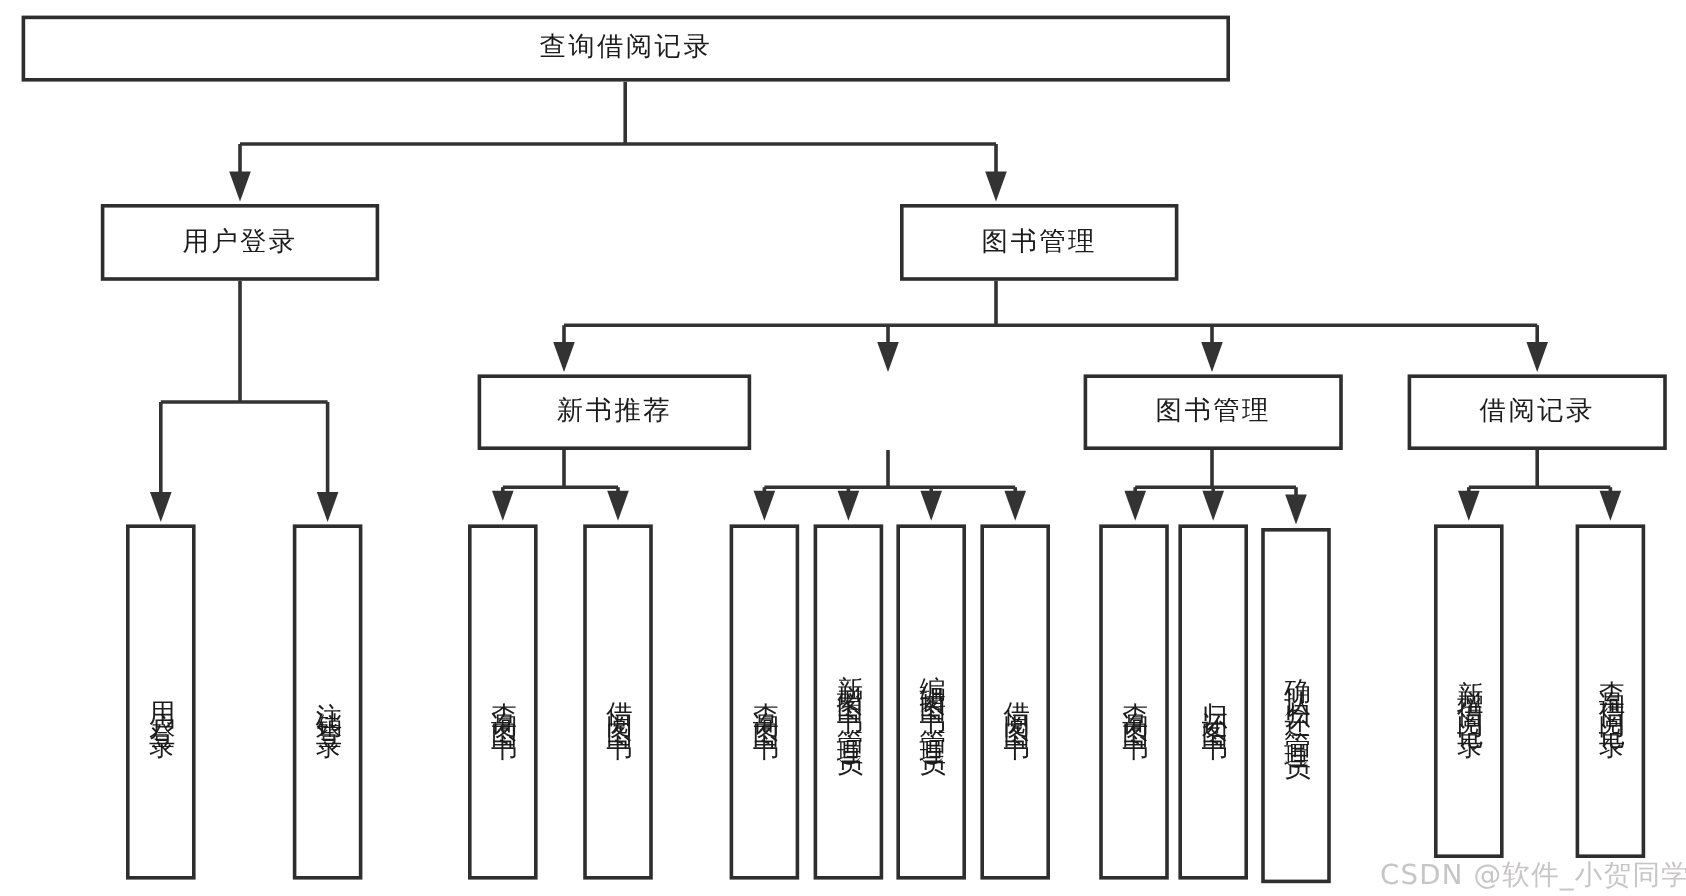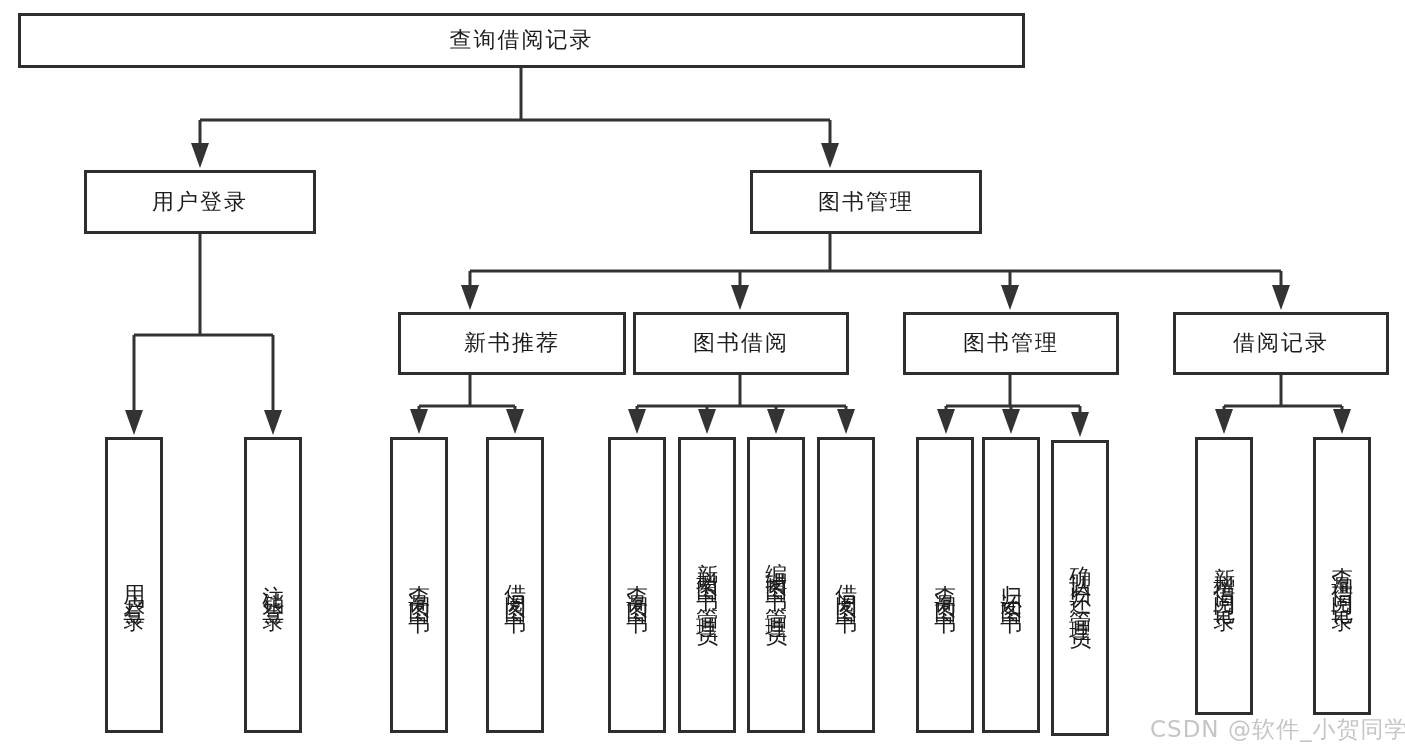--- a/index.html
+++ b/index.html
@@ -133,21 +133,20 @@
       <polygon points="1333,409 1351,409 1342,434"></polygon>
     </g>
   </svg>
 
   <div class="box hbox" style="left:18px; top:13px; width:1007px; height:55px;">查询借阅记录</div>
 
   <div class="box hbox" style="left:84px; top:170px; width:232px; height:64px;">用户登录</div>
   <div class="box hbox" style="left:714px; top:170px; width:232px; height:64px;margin-left:36px;">图书管理</div>
 
   <div class="box hbox" style="left:362px; top:312px; width:228px; height:63px;margin-left:36px;">新书推荐</div>
-  <div class="box hbox" style="left:633px; top:312px; width:216px; height:63px;">图书借阅</div>
   <div class="box hbox" style="left:903px; top:312px; width:216px; height:63px;">图书管理</div>
   <div class="box hbox" style="left:1173px; top:312px; width:216px; height:63px;">借阅记录</div>
 
   <div class="box vbox" style="left:105px; top:437px; width:58px; height:296px;">用户登录</div>
   <div class="box vbox" style="left:244px; top:437px; width:58px; height:296px;">注销登录</div>
 
   <div class="box vbox" style="left:390px; top:437px; width:58px; height:296px;">查询图书</div>
   <div class="box vbox" style="left:486px; top:437px; width:58px; height:296px;">借阅图书</div>
 
   <div class="box vbox" style="left:608px; top:437px; width:58px; height:296px;">查询图书</div>

